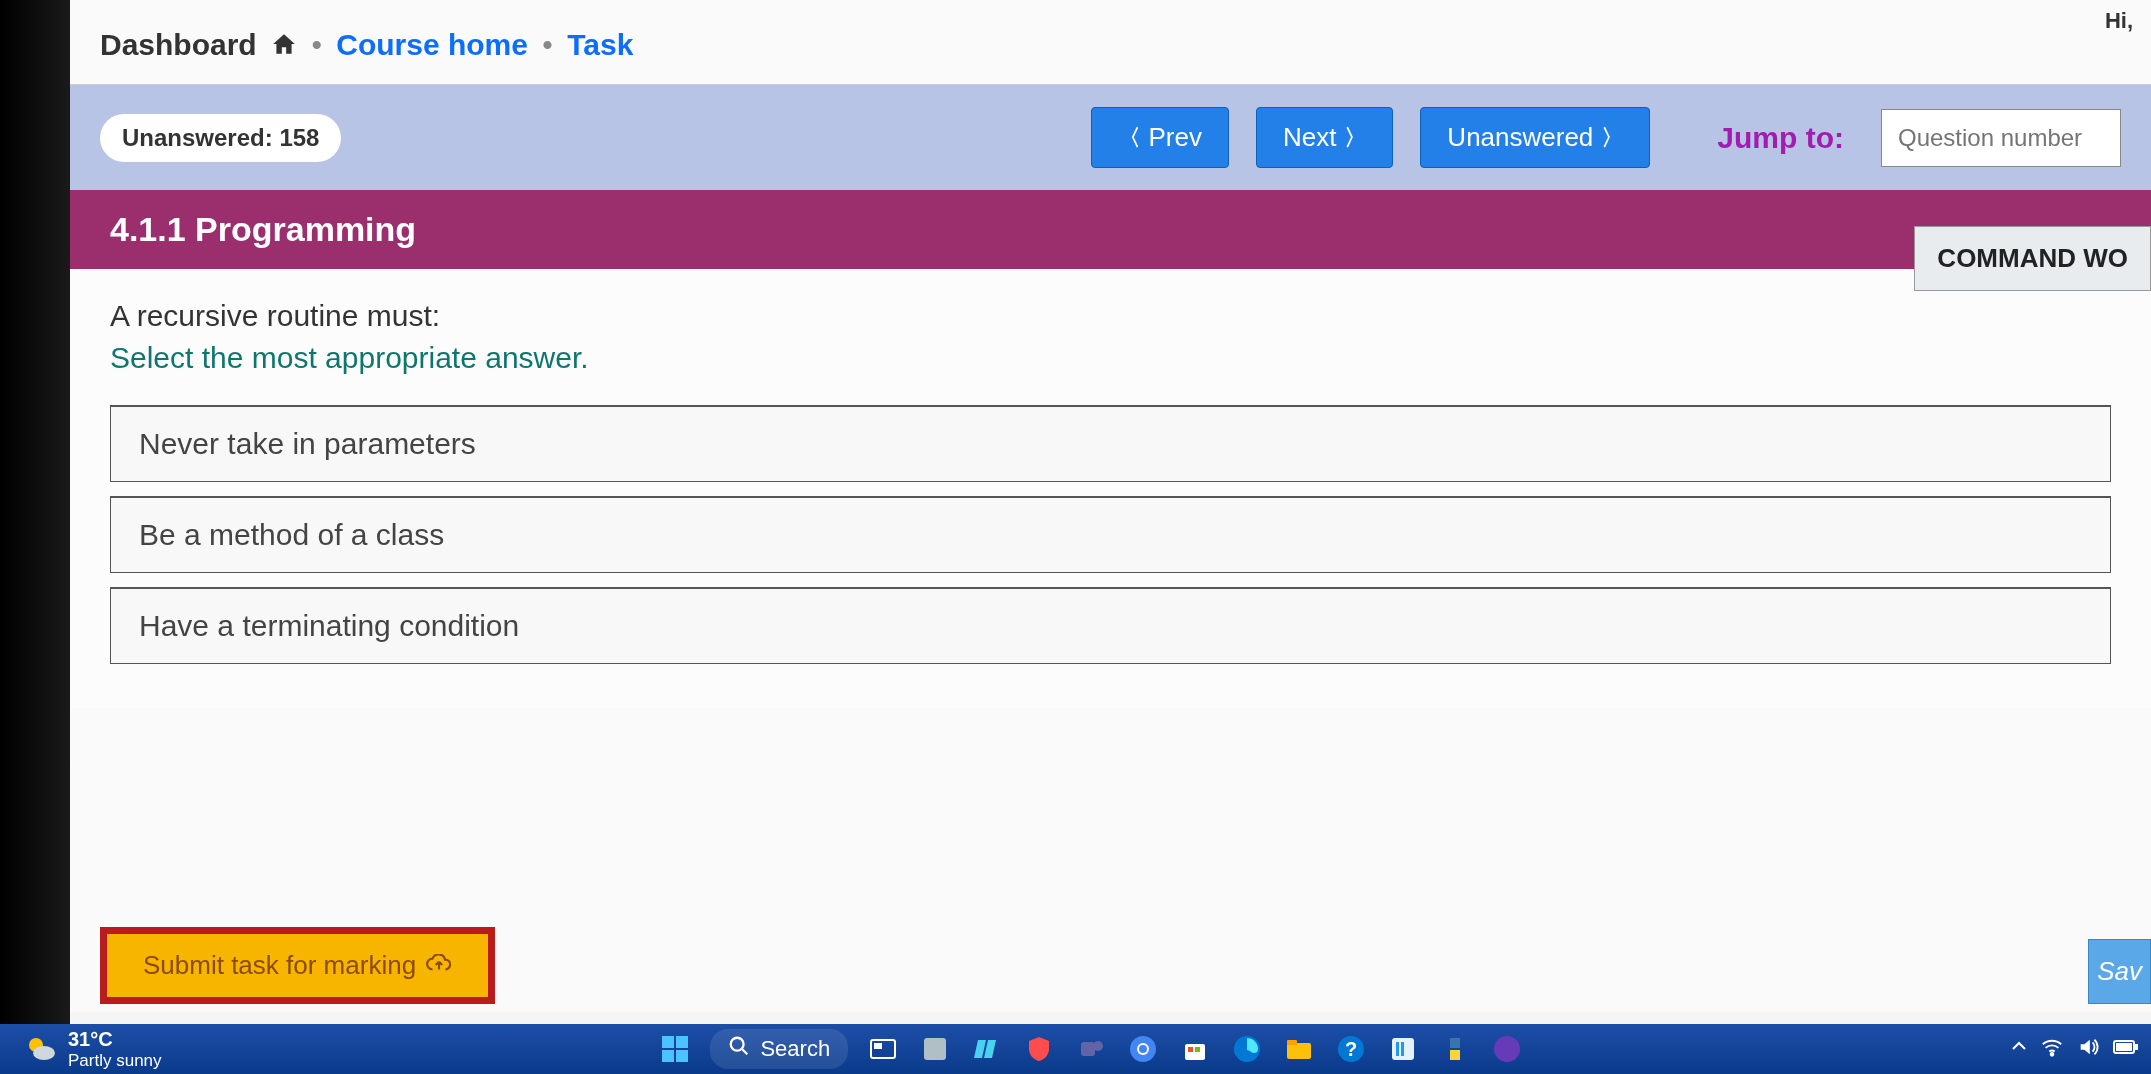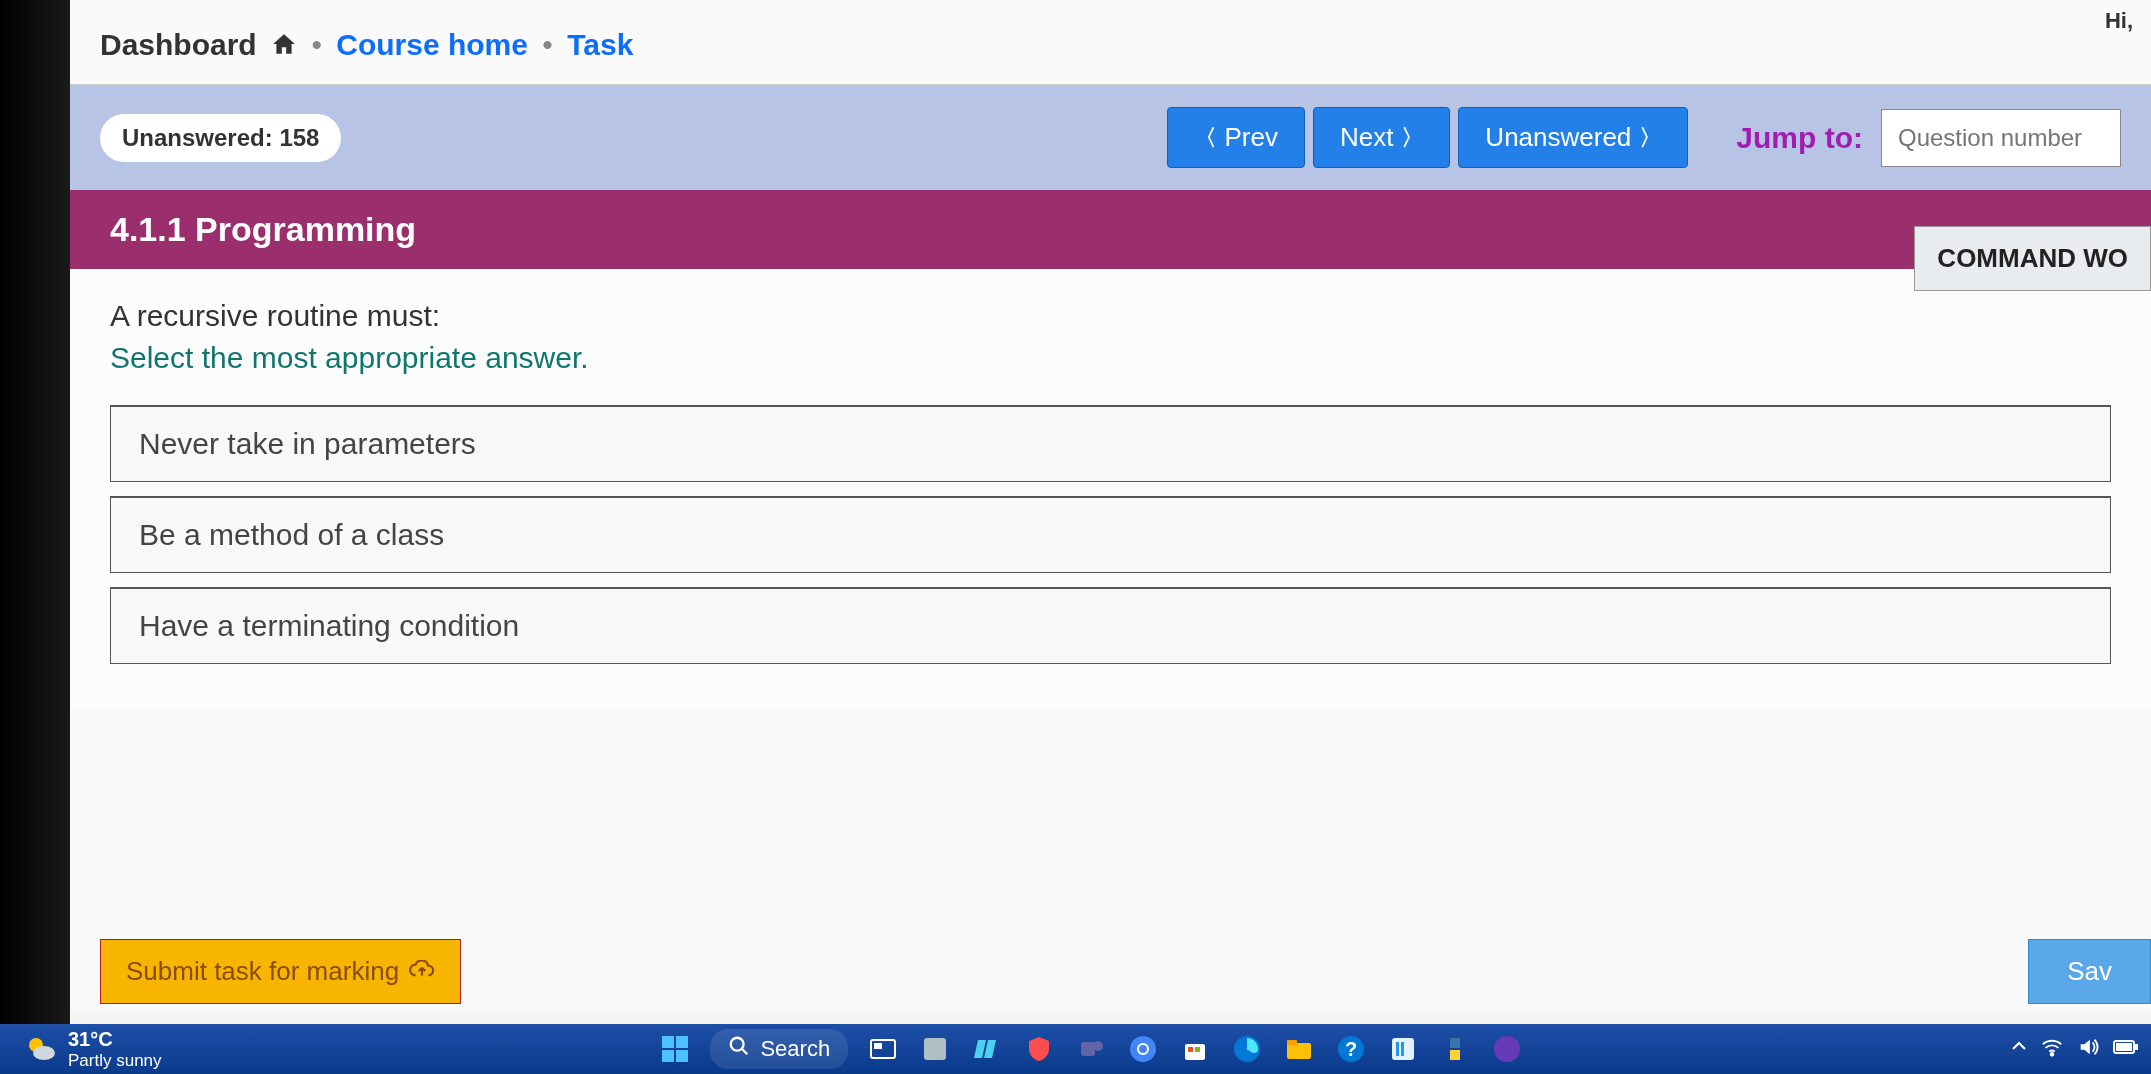--- a/index.html
+++ b/index.html
@@ -10,42 +10,42 @@
     .main-area { position: absolute; left: 70px; top: 0; right: 0; bottom: 62px; background: #fafafa; }
     
     .top-bar { position: fixed; top: 0; right: 10px; font-size: 22px; color: #333; padding: 8px; font-weight: 600; }
     
     .breadcrumb { padding: 28px 30px 20px 30px; font-size: 30px; border-bottom: 1px solid #ccc; }
     .breadcrumb .bc-item { color: #0d6efd; font-weight: 700; }
     .breadcrumb .bc-item.active { color: #333; }
     .breadcrumb .bc-home-icon { display: inline-block; margin-left: 6px; vertical-align: -2px; }
     .breadcrumb .bc-sep { color: #888; margin: 0 6px; font-weight: 400; }
     
-    .nav-strip { background: #b8c4e6; padding: 22px 30px; display: flex; align-items: center; }
+    .nav-strip { background: #b8c4e6; padding: 22px 30px; display: flex; align-items: center; gap: 19px; }
     .pill { background: #fff; border-radius: 24px; padding: 10px 22px; font-size: 24px; color: #333; font-weight: 600; }
     .pill .count { font-weight: 900; }
     .nav-strip .spacer { flex: 1; }
     .nav-btn { background: #2280e8; color: #fff; border: 1px solid #0f60b8; padding: 14px 26px; font-size: 26px; margin: 0 4px; border-radius: 4px; cursor: pointer; display: inline-flex; align-items: center; gap: 8px; }
     .nav-btn .chev { font-size: 22px; font-weight: bold; }
     .jump-label { font-size: 30px; font-weight: 800; color: #a21caf; margin: 0 18px 0 44px; }
     .jump-input { background: #fff; border: 1px solid #888; padding: 14px 16px; font-size: 24px; width: 240px; color: #444; }
     
     .section-header { background: #9b2e6d; color: #fff; padding: 20px 40px; font-size: 34px; font-weight: 700; position: relative; }
     .cmd-btn { position: absolute; right: 0; top: 36px; background: #e8ecef; border: 1px solid #999; padding: 16px 22px; font-size: 26px; font-weight: 800; color: #222; }
     
     .question-body { padding: 30px 40px; background: #fcfcfc; }
     .question-text { font-size: 30px; color: #333; margin-bottom: 8px; }
     .question-sub { font-size: 30px; color: #0f766e; margin-bottom: 30px; }
     
     .option { border: 1px solid #555; border-top-width: 2px; padding: 20px 28px; font-size: 30px; color: #444; margin-bottom: 14px; background: #f8f8f8; cursor: pointer; }
     
     .pager { text-align: center; font-size: 30px; color: #7790c6; padding: 20px 0 30px 0; }
     
-    .submit-btn { position: absolute; left: 30px; bottom: 8px; background: #f7b500; border: 1px solid #b91c1c; color: #8b4b00; font-size: 26px; padding: 16px 25px; display: inline-flex; align-items: center; gap: 10px; cursor: pointer; }
-    .save-btn { position: absolute; right: 0; bottom: 8px; background: #5ba8e8; color: #fff; padding: 16px 38px; font-size: 26px; border: 1px solid #3a87c8; }
+    .submit-btn { position: absolute; left: 30px; bottom: 8px; background: #f7b500; border: 7px solid #b91c1c; color: #8b4b00; font-size: 26px; padding: 16px 36px; display: inline-flex; align-items: center; gap: 10px; cursor: pointer; }
+    .save-btn { position: absolute; right: 0; bottom: 8px; background: #5ba8e8; color: #fff; padding: 16px 8px; font-size: 26px; border: 1px solid #3a87c8; font-style: italic; }
     
     .taskbar { position: absolute; left: 0; right: 0; bottom: 0; height: 50px; background: linear-gradient(to bottom, #1e4fa8, #0a3a8a); display: flex; align-items: center; color: #fff; padding: 0 12px; }
     .weather { display: flex; align-items: center; gap: 10px; padding: 0 10px; }
     .weather-icon { width: 36px; height: 36px; }
     .weather-text { line-height: 1.15; }
     .weather-temp { font-size: 20px; font-weight: 600; }
     .weather-desc { font-size: 17px; }
     .taskbar .tb-spacer { flex: 1; }
     .tb-center { display: flex; align-items: center; gap: 18px; }
     .tb-icon { width: 34px; height: 34px; display: flex; align-items: center; justify-content: center; border-radius: 4px; cursor: pointer; }

